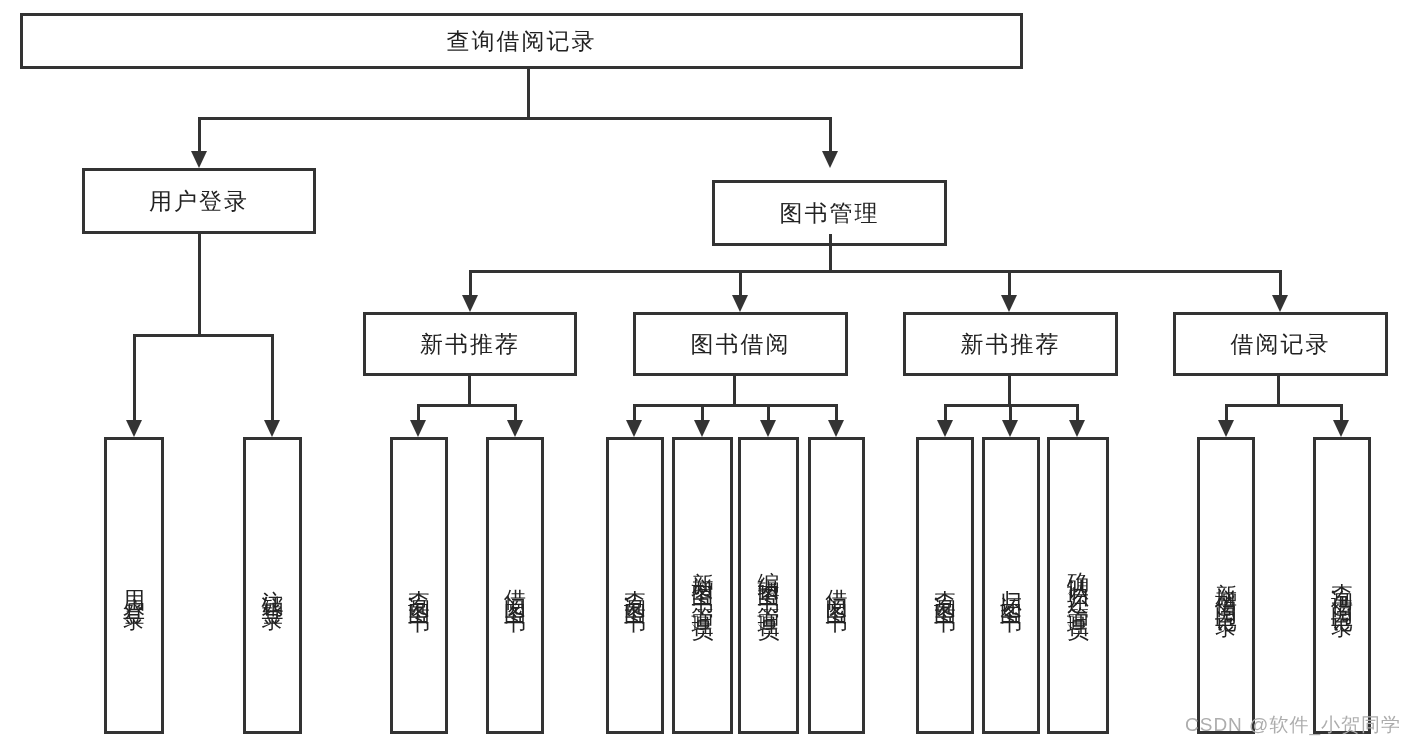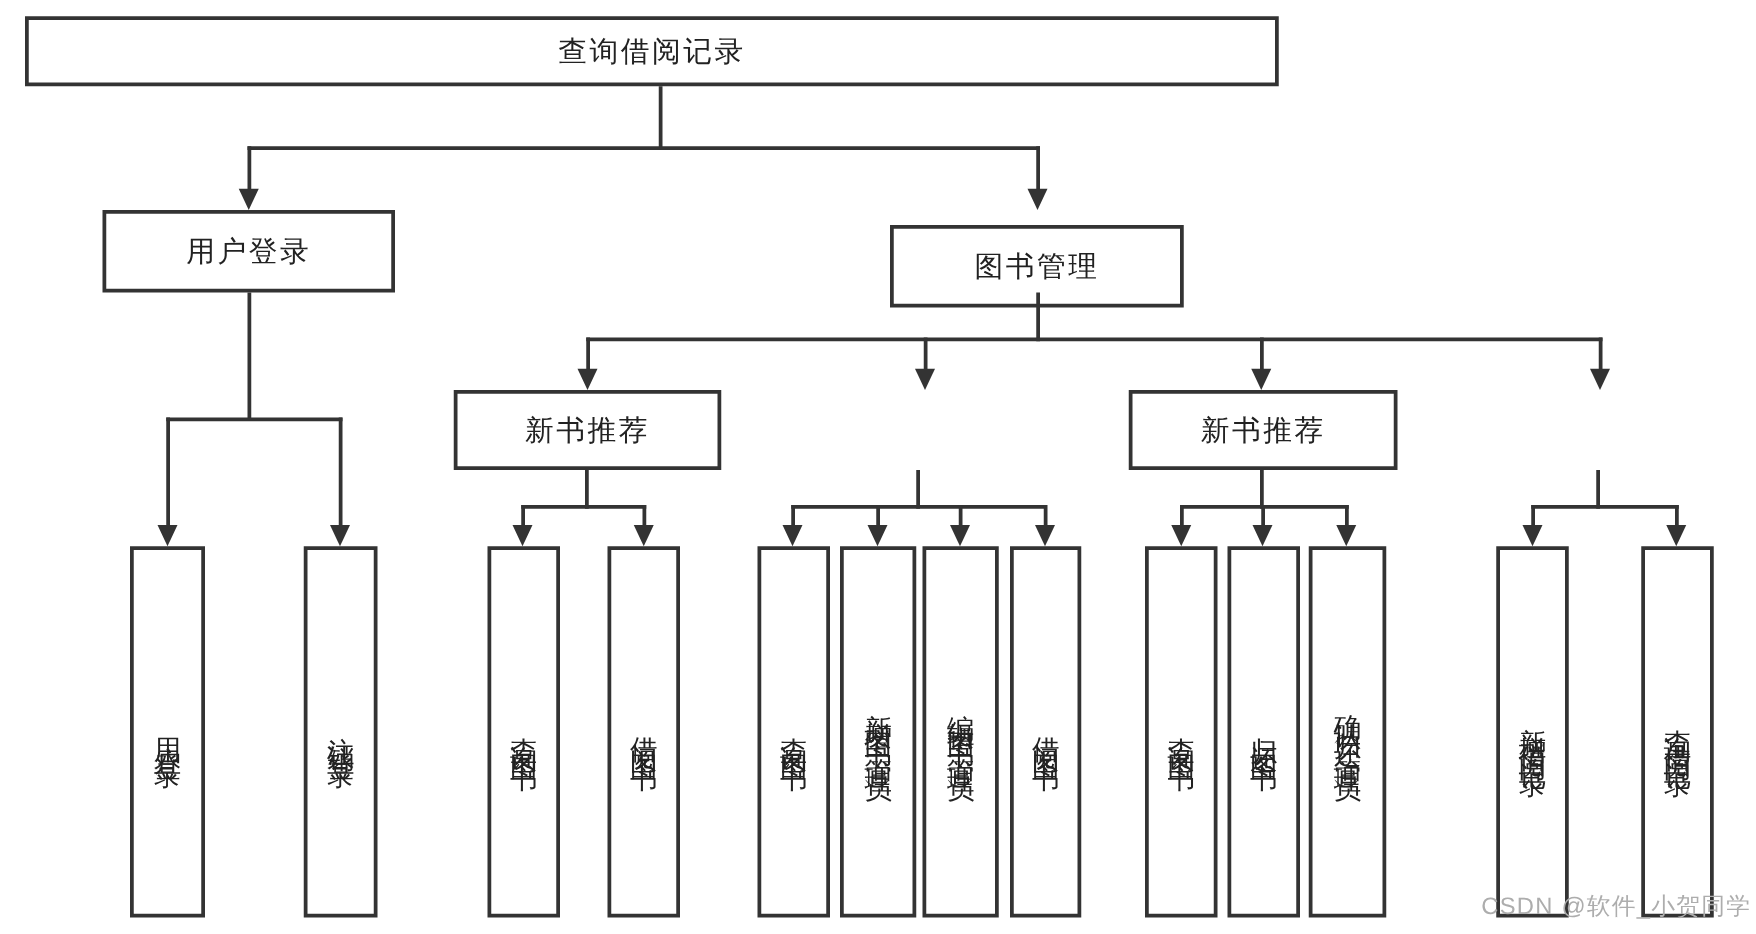--- a/index.html
+++ b/index.html
@@ -33,23 +33,25 @@
 <div id="canvas">
 
   <div class="box" style="left:20px;top:13px;width:1003px;height:56px">查询借阅记录</div>
 
   <div class="box" style="left:82px;top:168px;width:234px;height:66px">用户登录</div>
 
   <div class="box" style="left:712px;top:180px;width:235px;height:66px">图书管理</div>
 
   <div class="box" style="left:363px;top:312px;width:214px;height:64px">新书推荐</div>
 
+  <div class="box" style="left:633px;top:312px;width:215px;height:64px">图书借阅</div>
 
   <div class="box" style="left:903px;top:312px;width:215px;height:64px">新书推荐</div>
 
+  <div class="box" style="left:1173px;top:312px;width:215px;height:64px">借阅记录</div>
 
   <div class="box vbox" style="left:104px;top:437px;width:60px;height:297px">用户登录</div>
 
   <div class="box vbox" style="left:243px;top:437px;width:59px;height:297px">注销登录</div>
 
   <div class="box vbox" style="left:390px;top:437px;width:58px;height:297px">查询图书</div>
 
   <div class="box vbox" style="left:486px;top:437px;width:58px;height:297px">借阅图书</div>
 
   <div class="box vbox" style="left:606px;top:437px;width:58px;height:297px">查询图书</div>

